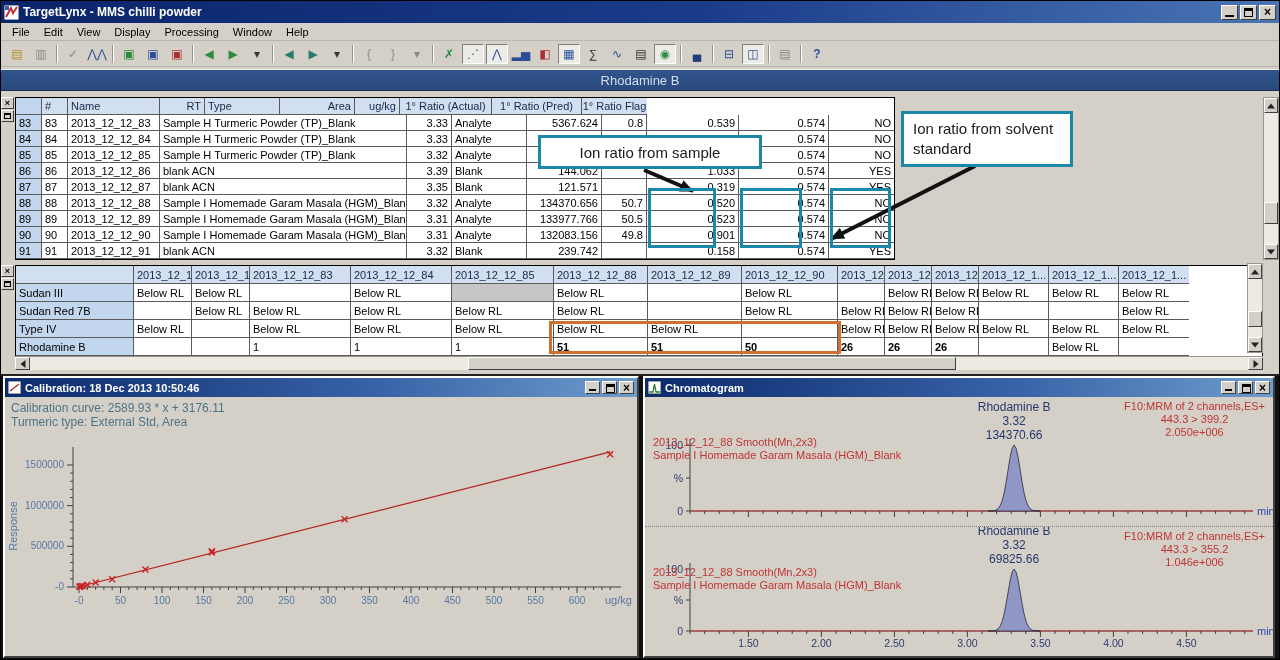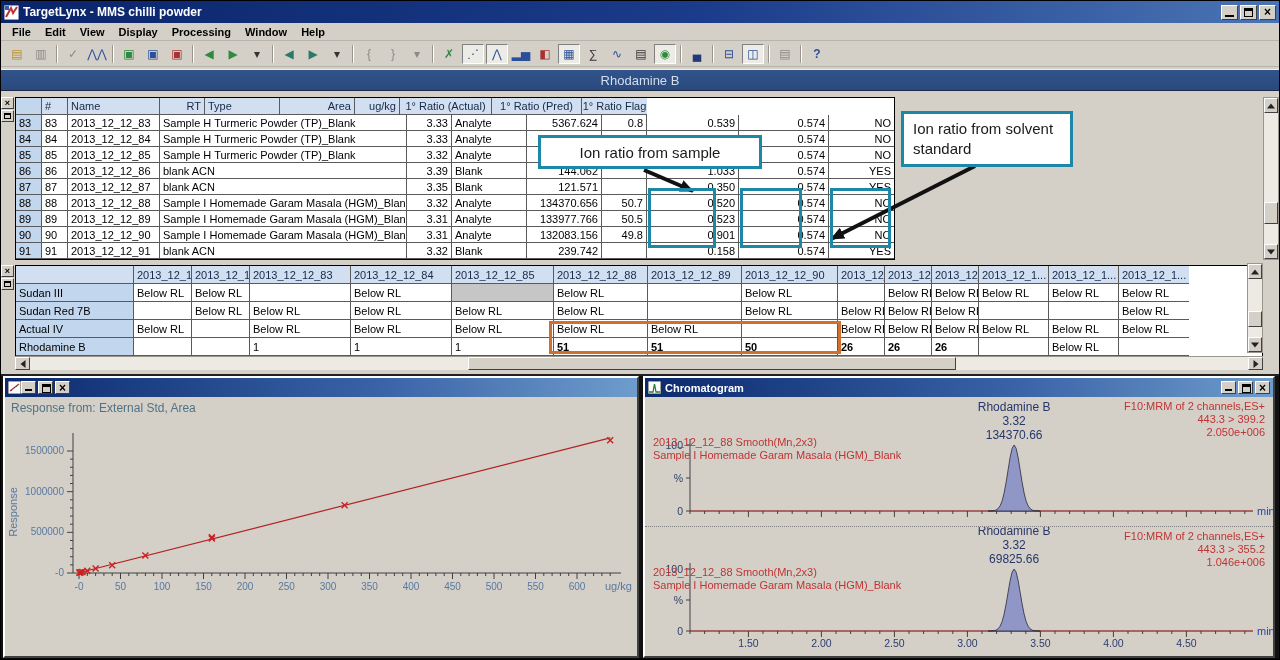--- a/index.html
+++ b/index.html
@@ -10,21 +10,21 @@
   .titlebar { height:22px; background:linear-gradient(90deg,#0a246a,#1b3c8a 55%,#4a74b4); display:flex; align-items:center; padding:0 3px; }
   .app-icon { width:15px; height:15px; margin-right:4px; flex:none; }
   .titlebar .title { color:#fff; font-weight:bold; font-size:12px; flex:1; white-space:nowrap; }
   .winbtns { display:flex; gap:2px; }
   .wbtn { width:17px; height:15px; background:#d4d0c8; border:1px solid; border-color:#fff #404040 #404040 #fff; font-size:10px; line-height:13px; text-align:center; color:#000; position:relative; }
   .wbtn .minbar { position:absolute; left:3px; right:3px; bottom:2px; height:2px; background:#000; }
   .wbtn .restbox { position:absolute; left:3px; top:2px; width:9px; height:9px; border:1px solid #000; border-top-width:3px; }
   .wbtn.close { font-weight:bold; font-size:12px; line-height:12px; }
 
   
-  .menubar { height:18px; display:flex; align-items:center; padding-left:4px; border-bottom:1px solid #b8b4ac;font-weight:bold; }
+  .menubar { height:18px; display:flex; align-items:center; padding-left:4px; border-bottom:1px solid #b8b4ac; }
   .mitem { font-size:11px; padding:1px 7px; color:#000; }
   .toolbar { height:26px; display:flex; align-items:center; padding-left:4px; border-bottom:1px solid #b8b4ac; }
   .tbtn { width:22px; height:20px; margin:0 1px; font-size:12px; line-height:18px; text-align:center; border:1px solid transparent; }
   .tbtn.pressed { background:#ecebe5; border-color:#808080 #fff #fff #808080; }
   .tsep { width:2px; height:18px; margin:0 3px; border-left:1px solid #9a968e; border-right:1px solid #fff; }
   .t-gold{color:#b8922a} .t-gray{color:#8a8a86} .t-blue{color:#2a4f9a} .t-green{color:#2e8a3e}
   .t-red{color:#a83232} .t-teal{color:#2a7a6a} .t-dark{color:#333} .t-navy{color:#223a7a}
   .t-help{color:#2a4f9a;font-weight:bold}
 
   
@@ -88,21 +88,21 @@
   .cwin-title .ttext { color:#fff; font-weight:bold; font-size:11px; flex:1; margin-left:4px; white-space:nowrap; }
   .cwin-title .wbtn { width:15px; height:13px; }
   .calwin { width:636px; }
   .chromwin { width:632px; }
   .cal-info { padding:4px 6px 2px 6px; background:#d4d0c8; }
   .cal-line { font-size:12px; line-height:14px; color:#4f7386; white-space:nowrap; }
   .cal-plot-area { flex:1; background:#d4d0c8; }
   .cpanel { position:relative; background:#d4d0c8; overflow:hidden; }
   .cpanel + .cpanel { border-top:1px dotted #808080; }
   .rhead-l { position:absolute; left:8px; top:3px; color:#c03434; font-size:11px; line-height:13px; z-index:2;margin-top:36px; }
-  .rhead-r { position:absolute; right:8px; top:3px; color:#c03434; font-size:11px; line-height:13px; text-align:right; z-index:2; }
+  .rhead-r { position:absolute; right:8px; top:3px; color:#c03434; font-size:11px; line-height:13px; text-align:center; z-index:2; }
 
   
   .overlay { position:absolute; inset:0; pointer-events:none; z-index:30; }
   .callout { position:absolute; background:#fff; border:3px solid #1d87a8; z-index:40; font-size:15px; color:#1a1a1a; display:flex; align-items:center; }
   .callout1 { left:537px; top:134px; width:224px; height:34px; justify-content:center; }
   .callout2 { left:900px; top:110px; width:172px; height:56px; padding-left:9px; line-height:20px; }
   .hlbox { position:absolute; border:3px solid #1d87a8; z-index:35; }
   .hlbox.b1 { left:647px; top:187px; width:68px; height:60px; }
   .hlbox.b2 { left:739px; top:187px; width:62px; height:60px; }
   .hlbox.b3 { left:829px; top:187px; width:61px; height:60px; }
@@ -269,21 +269,21 @@
 
           <div class="g1row">
             <div class="cell c-rowhdr">87</div>
             <div class="cell c-num">87</div>
             <div class="cell c-name">2013_12_12_87</div>
             <div class="cell c-sample">blank ACN</div>
             <div class="cell c-rt r">3.35</div>
             <div class="cell c-type">Blank</div>
             <div class="cell c-area r">121.571</div>
             <div class="cell c-ugkg r"></div>
-            <div class="cell c-actual r">0.350</div>
+            <div class="cell c-actual r">0.319</div>
             <div class="cell c-pred r">0.574</div>
             <div class="cell c-flag r">YES</div>
           </div>
 
           <div class="g1row">
             <div class="cell c-rowhdr">88</div>
             <div class="cell c-num">88</div>
             <div class="cell c-name">2013_12_12_88</div>
             <div class="cell c-sample">Sample I Homemade Garam Masala (HGM)_Blank</div>
             <div class="cell c-rt r">3.32</div>
@@ -413,21 +413,21 @@
               <div class="gc">Below RL</div>
               <div class="gc">Below RL</div>
               <div class="gc">Below RL</div>
               <div class="gc">Below RL</div>
               <div class="gc"></div>
               <div class="gc"></div>
               <div class="gc">Below RL</div>
             </div>
 
             <div class="g2row">
-              <div class="g2label">Actual IV</div>
+              <div class="g2label">Type IV</div>
               <div class="gc">Below RL</div>
               <div class="gc"></div>
               <div class="gc">Below RL</div>
               <div class="gc">Below RL</div>
               <div class="gc">Below RL</div>
               <div class="gc">Below RL</div>
               <div class="gc">Below RL</div>
               <div class="gc"></div>
               <div class="gc">Below RL</div>
               <div class="gc">Below RL</div>
@@ -484,33 +484,35 @@
 
   <div class="winrow">
 
     <div class="cwin calwin">
       <div class="cwin-title">
         <svg width="13" height="13" viewBox="0 0 13 13">
             <rect width="13" height="13" fill="#fff" stroke="#444"></rect>
             <path d="M2 10 L11 3" stroke="#c03030" stroke-width="1.5"></path>
             <path d="M3 9 l1 1 M8 5 l1 1" stroke="#2a6a2a"></path>
           </svg>
+        <span class="ttext">Calibration: 18 Dec 2013 10:50:46</span>
         <span class="winbtns">
           <span class="wbtn">
               <span class="minbar"></span>
             </span>
           <span class="wbtn">
               <span class="restbox"></span>
             </span>
           <span class="wbtn close">×</span>
         </span>
       </div>
       <div class="cal-info">
 
-          <div class="cal-line">Response from: External Std, Area</div>
+          <div class="cal-line">Calibration curve: 2589.93 * x + 3176.11</div>
+          <div class="cal-line">Turmeric type: External Std, Area</div>
         </div>
       <div class="cal-plot-area">
         <svg id="cal-svg" width="632" height="184">
             <line x1="68" y1="16" x2="68" y2="156" stroke="#404040"></line>
             <line x1="68" y1="156" x2="616" y2="156" stroke="#404040"></line>
             <line x1="74" y1="156" x2="74" y2="162" stroke="#404040"></line>
             <line x1="82.3" y1="156" x2="82.3" y2="159" stroke="#404040"></line>
             <line x1="90.6" y1="156" x2="90.6" y2="159" stroke="#404040"></line>
             <line x1="98.9" y1="156" x2="98.9" y2="159" stroke="#404040"></line>
             <line x1="107.19999999999999" y1="156" x2="107.19999999999999" y2="159" stroke="#404040"></line>

